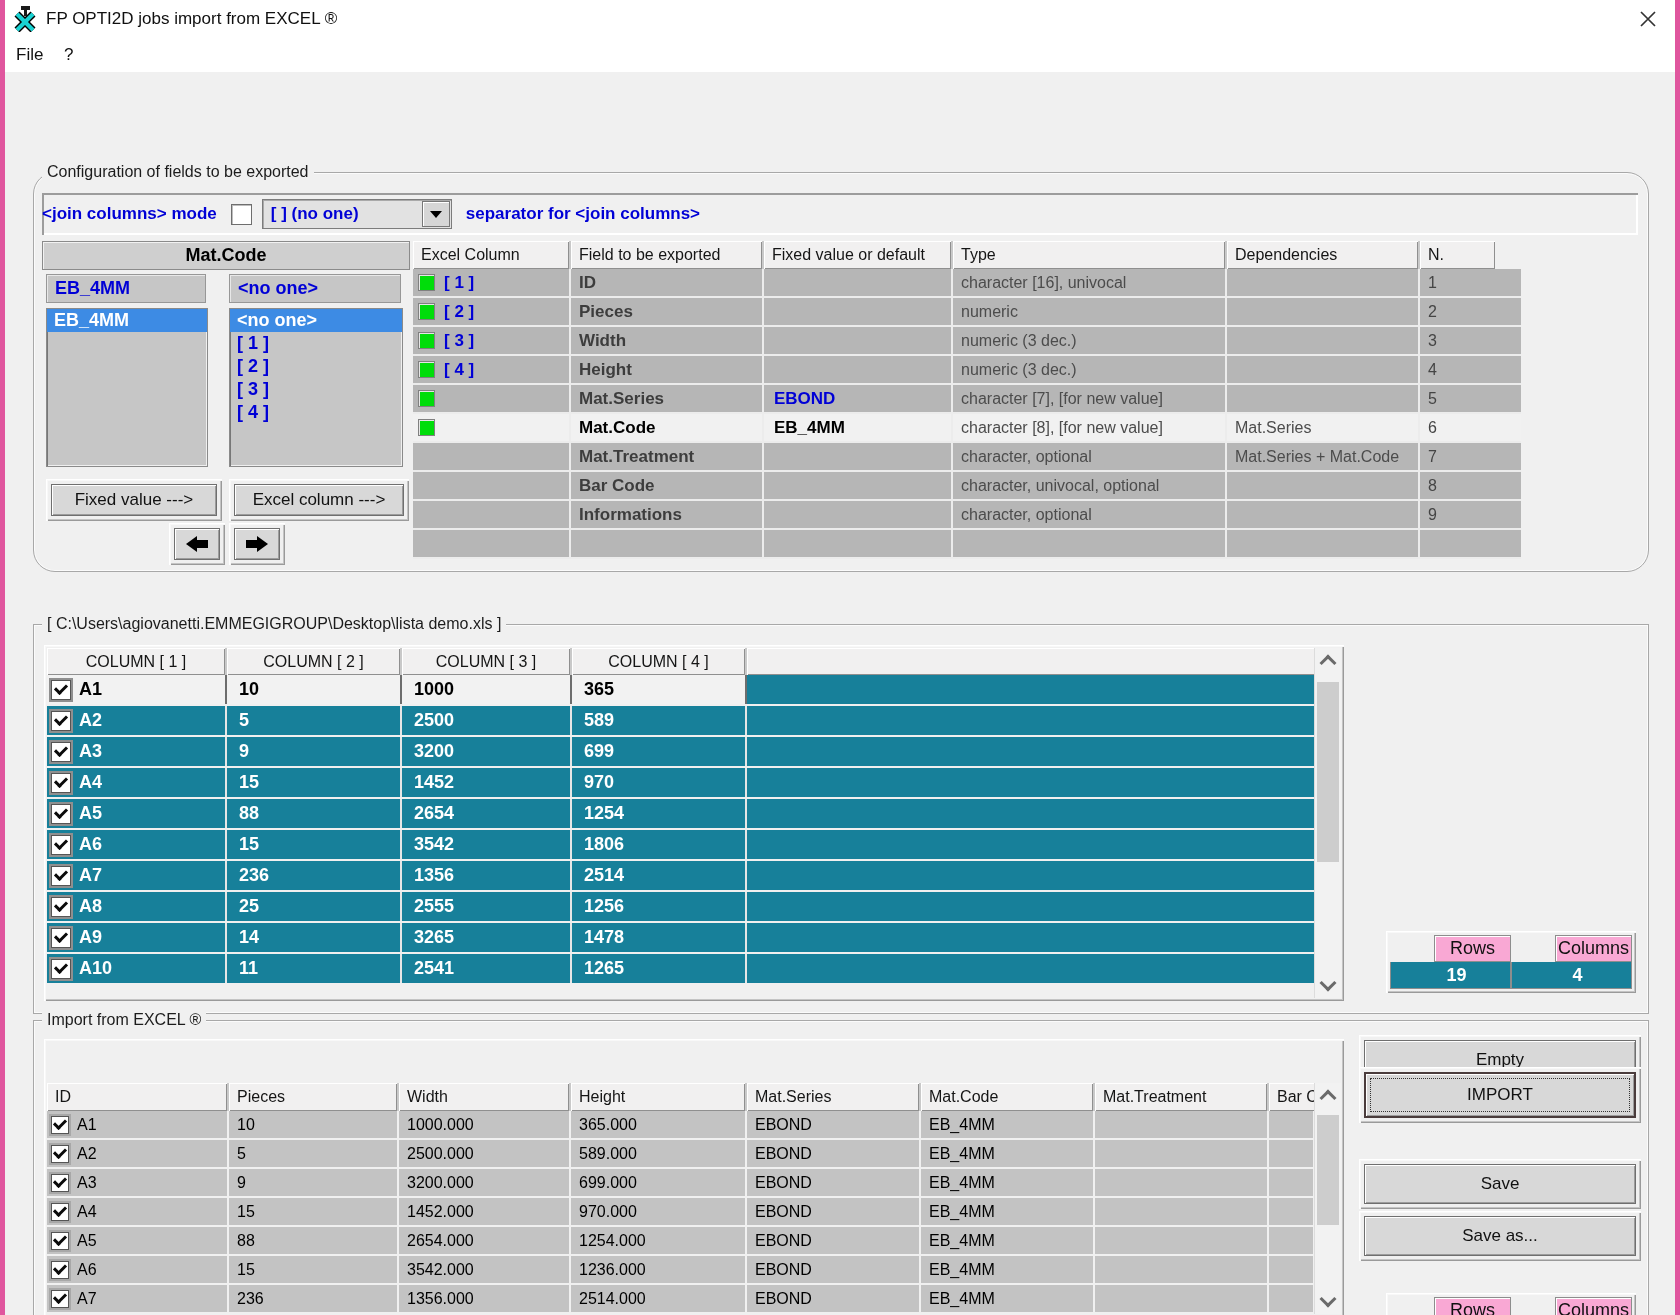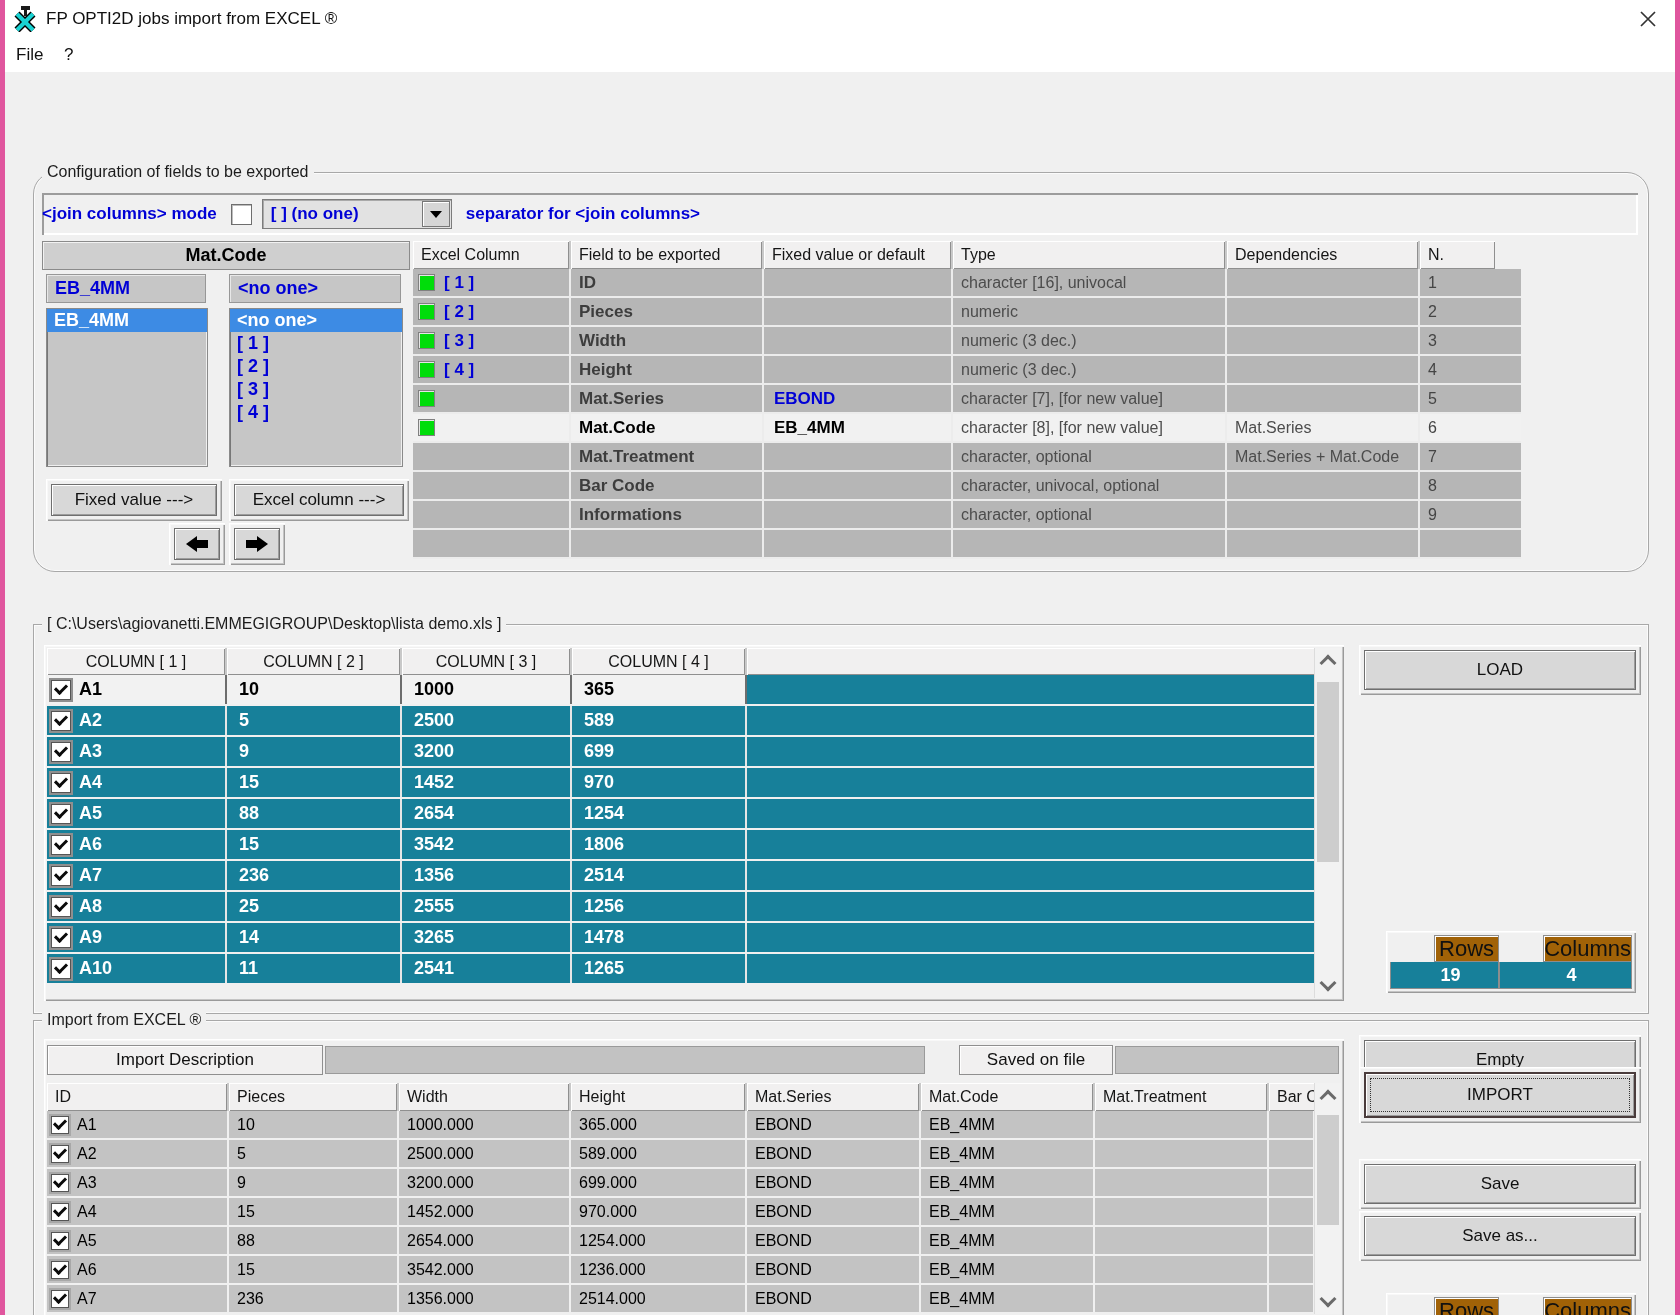--- a/index.html
+++ b/index.html
@@ -120,22 +120,22 @@
   .prow.first .pcell.fill{background:#17809a;}
   .prow .cb{box-shadow:0 0 0 2px #8f8f8f;}
   .vscroll{position:absolute;right:0;top:0;bottom:0;width:26px;background:#f2f2f2;
     border-left:1px solid #dcdcdc;display:block;}
   .vscroll .sa{position:absolute;left:0;width:26px;height:26px;display:flex;align-items:center;justify-content:center;}
   .vscroll .sa.top{top:2px}.vscroll .sa.bot{bottom:2px}
   .vthumb{position:absolute;left:2px;width:22px;background:#cdcdcd;}
   #load-plate{left:1325px;top:20px;width:272px;height:40px;}
   .rc-panel{position:absolute;width:250px;height:62px;padding:4px;box-sizing:border-box;}
   .rc-grid{display:grid;grid-template-columns:1fr 1fr;grid-template-rows:27px 27px;width:100%;height:100%;}
-  .rc-h{background:#a16207;border:1px solid #8d8d8d;box-shadow:inset 1px 1px 0 #fff;
-    display:flex;align-items:center;justify-content:center;font-size:22px;color:#111;margin-left:44px;}
+  .rc-h{background:#f9a8d4;border:1px solid #8d8d8d;box-shadow:inset 1px 1px 0 #fff;
+    display:flex;align-items:center;justify-content:center;font-size:18px;color:#111;margin-left:44px;}
   .rc-v{display:flex;align-items:center;justify-content:center;font-size:18px;font-weight:bold;
     border:1px solid #8d8d8d;border-top:none;}
   .rc-v.teal{background:#17809a;color:#fff;padding-left:12px;}
   #preview-rc{left:1352px;top:306px;}
 
   
   #grp-import{left:33px;top:948px;width:1614px;height:344px;}
   #import-panel{position:absolute;left:10px;top:18px;width:1300px;height:312px;padding:3px;box-sizing:border-box;}
   #desc-row{position:relative;height:36px;display:flex;align-items:center;}
   .desc-label{height:30px;box-sizing:border-box;background:#f1f0f0;border:1px solid #8f8f8f;
@@ -576,45 +576,35 @@
               <span class="chev up"></span>
             </span>
           <div class="vthumb" style="top:34px;height:180px;"></div>
           <span class="sa bot">
               <span class="chev down"></span>
             </span>
         </div>
       </div>
     </div>
 
-    <div class="plate" id="load-plate">
-      <div class="btn">LOAD</div>
-    </div>
 
     <div class="rc-panel plate" id="preview-rc">
       <div class="rc-grid">
         <div class="rc-h">Rows</div>
         <div class="rc-h">Columns</div>
         <div class="rc-v teal">19</div>
         <div class="rc-v teal">4</div>
       </div>
     </div>
   </div>
 
   <div class="grp" id="grp-import">
     <span class="legend">Import from EXCEL ®</span>
 
     <div class="plate" id="import-panel">
-      <div id="desc-row">
-        <div class="desc-label" id="desc-label1">Import Description</div>
-        <div id="desc-input"></div>
-        <div id="desc-gap"></div>
-        <div class="desc-label" id="desc-label2">Saved on file</div>
-        <div id="desc-input2"></div>
-      </div>
 
       <div id="import-table">
         <div class="thead">
           <div class="hcell iw1">ID</div>
           <div class="hcell iw2">Pieces</div>
           <div class="hcell iw3">Width</div>
           <div class="hcell iw4">Height</div>
           <div class="hcell iw5">Mat.Series</div>
           <div class="hcell iw6">Mat.Code</div>
           <div class="hcell iw7">Mat.Treatment</div>

